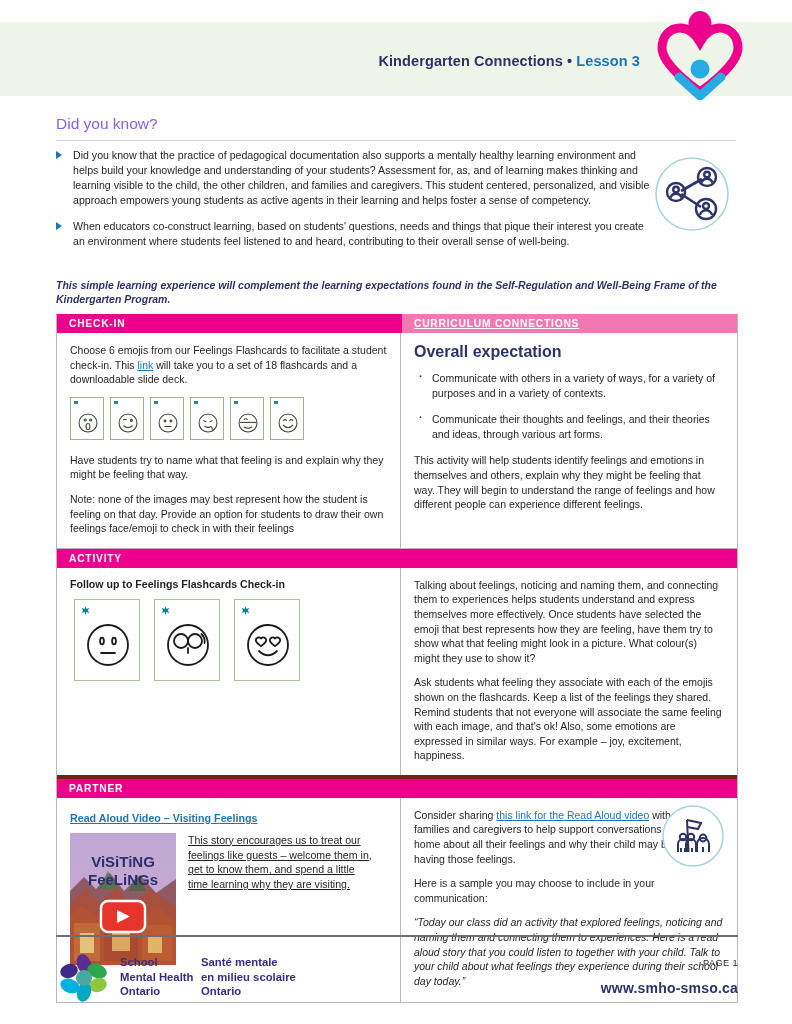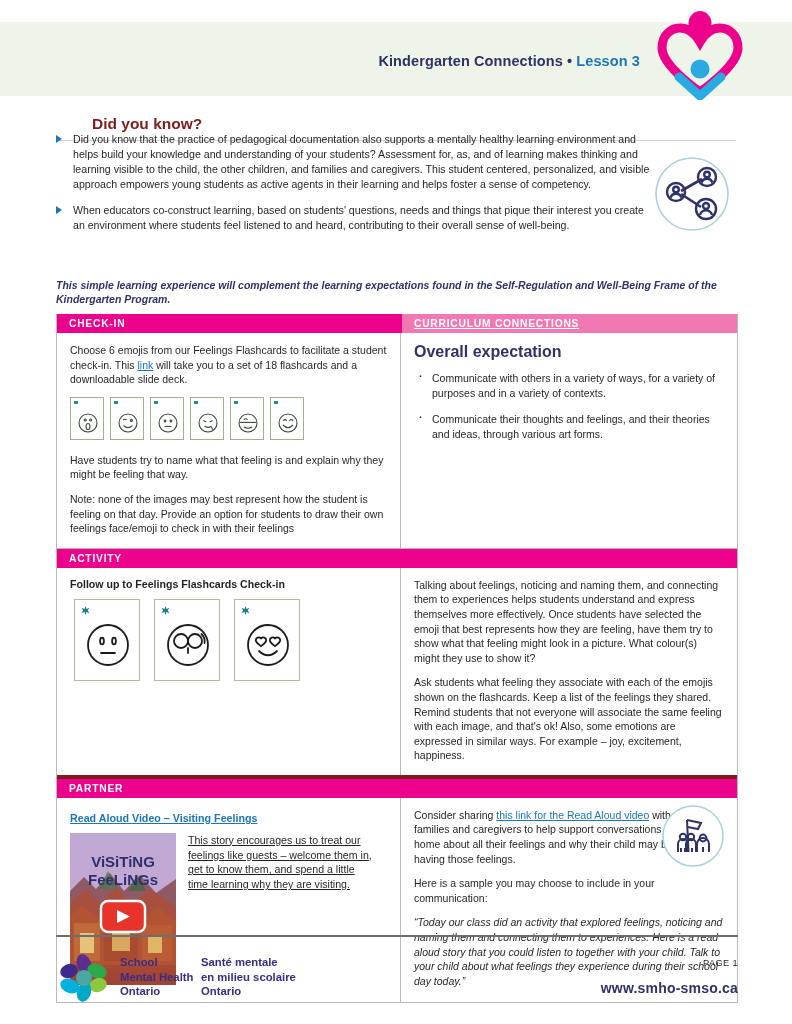--- a/index.html
+++ b/index.html
@@ -23,27 +23,27 @@
     letter-spacing: .1px; white-space: nowrap;
   }
   .header-title .lesson { color: #1b75bb; }
   .header-logo {
     position: absolute; right: 44px; top: 8px; width: 96px; height: 92px;
   }
 
   
   .dyk-title {
     position: absolute; left: 56px; top: 115px;
-    font-size: 15.5px; font-weight: bold; color: #7f1d1d; margin-left: 36px;
+    font-size: 15.5px; font-weight: normal; color: #8b5cf6;
   }
   .dyk-rule {
     position: absolute; left: 56px; top: 140px; width: 680px; height: 1px;
     background: #d4d4d4;
   }
-  .dyk-list { position: absolute; left: 56px; top: 132px; width: 596px; }
+  .dyk-list { position: absolute; left: 56px; top: 148px; width: 596px; }
   .dyk-item { position: relative; padding-left: 17px; margin-bottom: 11px; }
   .dyk-item .tri {
     position: absolute; left: 0; top: 3px; width: 0; height: 0;
     border-top: 4.5px solid transparent; border-bottom: 4.5px solid transparent;
     border-left: 6px solid #1b75bb;
   }
   .dyk-item p { font-size: 10.6px; line-height: 14.9px; color: #231f20; }
 
   .dyk-icon {
     position: absolute; left: 654px; top: 156px; width: 76px; height: 76px;
@@ -106,21 +106,21 @@
   
   .partner-split { display: flex; }
   .partner-left { width: 345px; padding: 10px 28px 14px 13px; border-right: 1px solid #b9b9b9; }
   .partner-right { width: 337px; padding: 10px 13px 14px 13px; position: relative; }
   .partner-link {
     display: inline-block; font-size: 10.7px; font-weight: bold;
     color: #1b75bb; text-decoration: underline; margin-bottom: 9px;
   }
   .book-row { display: flex; gap: 12px; }
   .book-cover {
-    width: 106px; height: 152px; position: relative; flex: 0 0 auto;
+    width: 106px; height: 132px; position: relative; flex: 0 0 auto;
     background: linear-gradient(#b9a2cd 0%, #c6a7d2 22%, #b98a94 34%, #a96a5c 48%, #b5503c 66%, #9e4433 100%);
     overflow: hidden;
     text-align: center;
   }
   .partner-icon { position: absolute; right: 12px; top: 6px; width: 64px; height: 64px; }
 
   
   .footer-rule {
     position: absolute; left: 56px; top: 935px; width: 682px; height: 1.5px;
     background: #6d6e71;
@@ -281,20 +281,21 @@
         <p>Have students try to name what that feeling is and explain why they might be feeling that way.</p>
         <p>Note: none of the images may best represent how the student is feeling on that day. Provide an option for students to draw their own feelings face/emoji to check in with their feelings</p>
       </div>
 
       <div class="col-right">
         <div class="cc-head">Overall expectation</div>
         <ul class="bullets">
           <li>Communicate with others in a variety of ways, for a variety of purposes and in a variety of contexts.</li>
           <li>Communicate their thoughts and feelings, and their theories and ideas, through various art forms.</li>
         </ul>
+        <p>This activity will help students identify feelings and emotions in themselves and others, explain why they might be feeling that way. They will begin to understand the range of feelings and how different people can experience different feelings.</p>
       </div>
     </div>
 
     <div class="bar" style="border-top:1px solid #b9b9b9;">ACTIVITY</div>
     <div class="split">
       <div class="col-left">
         <div class="bold-lead">Follow up to Feelings Flashcards Check-in</div>
         <div class="cards3">
           <div class="card3">
             <svg class="dot" viewBox="0 0 10 10" width="10" height="10" aria-hidden="true">

